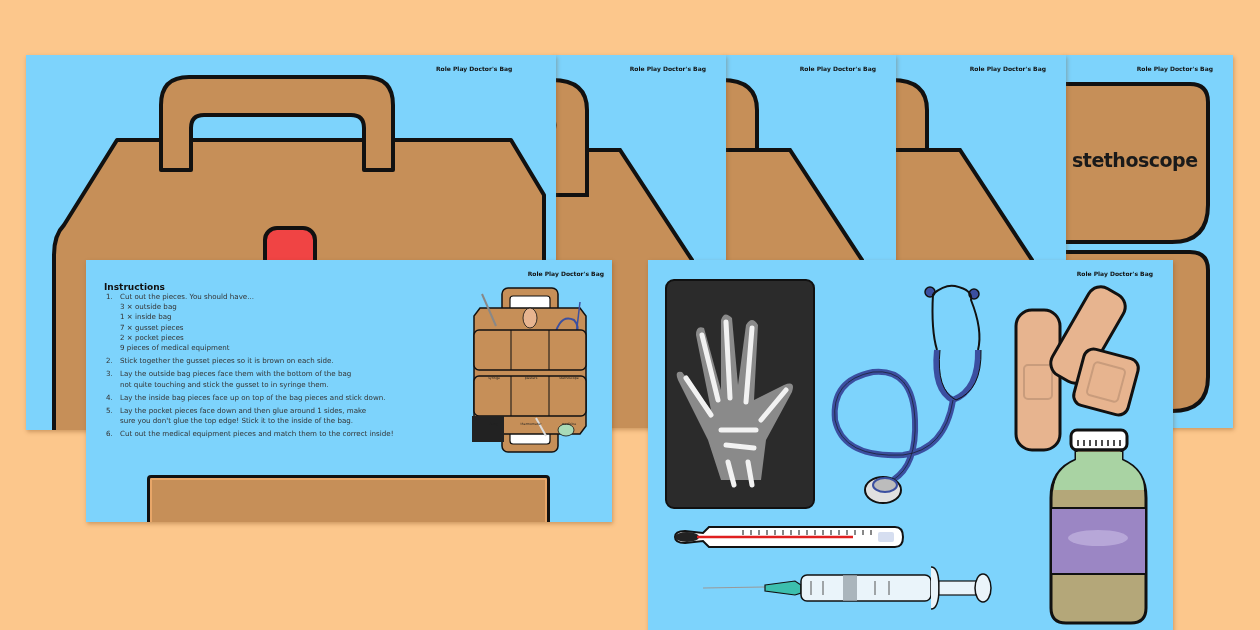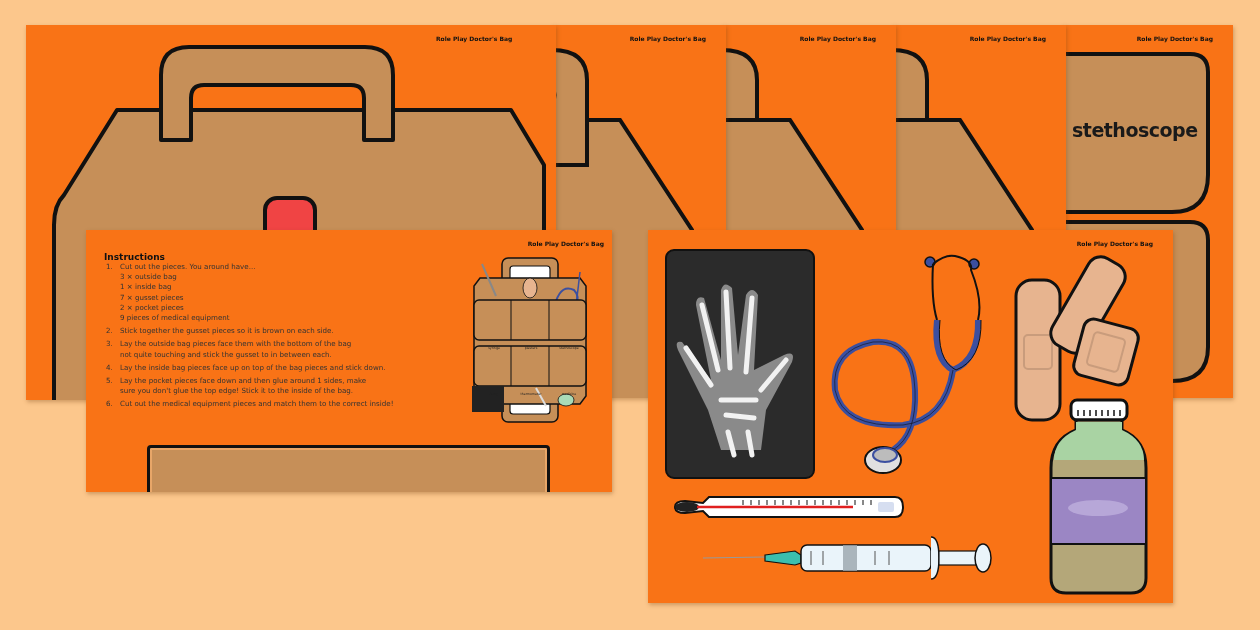--- a/index.html
+++ b/index.html
@@ -1,18 +1,18 @@
 <!DOCTYPE html>
 <html><head>
 <meta charset="utf-8">
 <style>
   * { box-sizing: border-box; margin: 0; padding: 0; }
   html, body { width: 1260px; height: 630px; overflow: hidden; }
   body { background: #fcc78c; position: relative; font-family: "DejaVu Sans", sans-serif; }
-  .page { position: absolute; background: #f97316; box-shadow: 1px 2px 4px rgba(120,70,20,0.35); overflow: hidden; }
+  .page { position: absolute; background: #7dd3fc; box-shadow: 1px 2px 4px rgba(120,70,20,0.35); overflow: hidden; margin-top: 30px; }
   .page-title { position: absolute; font-size: 6px; font-weight: bold; color: #111; white-space: nowrap; }
   svg { position: absolute; overflow: visible; }
   .instr { position: absolute; left: 18px; top: 22px; font-size: 7.1px; line-height: 10.2px; color: #333; }
   .instr h3 { font-size: 9px; font-weight: bold; color: #111; line-height: 10px; }
   .instr ol { list-style: none; }
   .instr li { position: relative; padding-left: 16px; margin-bottom: 3px; }
   .instr li .num { position: absolute; left: 2px; top: 0; }
   .instr .sub { display: block; padding-left: 0; }
   .gusset { position: absolute; left: 61px; width: 403px; height: 68px; background: #c68f58; border: 3px solid #111; border-radius: 4px; box-shadow: inset 0 0 0 2px #e8a668; }
   .stetho-label { position: absolute; font-size: 19px; font-weight: bold; color: #1a1a1a; font-family: "DejaVu Sans", sans-serif; letter-spacing: -0.5px; }
@@ -65,35 +65,35 @@
   </svg>
 </div>
 
 <div class="page" style="left:86px; top:230px; width:526px; height:262px;">
   <div class="page-title" style="right:8px; top:10px;">Role Play Doctor's Bag</div>
   <div class="instr">
     <h3>Instructions</h3>
     <ol>
       <li>
         <span class="num">1.</span>
-        <span>Cut out the pieces. You around have...</span>
+        <span>Cut out the pieces. You should have...</span>
         <span class="sub">3 × outside bag</span>
         <span class="sub">1 × inside bag</span>
         <span class="sub">7 × gusset pieces</span>
         <span class="sub">2 × pocket pieces</span>
         <span class="sub">9 pieces of medical equipment</span>
       </li>
       <li>
         <span class="num">2.</span>
         <span>Stick together the gusset pieces so it is brown on each side.</span>
       </li>
       <li>
         <span class="num">3.</span>
         <span>Lay the outside bag pieces face them with the bottom of the bag</span><br>
-        <span>not quite touching and stick the gusset to in between each.</span>
+        <span>not quite touching and stick the gusset to in syringe them.</span>
       </li>
       <li>
         <span class="num">4.</span>
         <span>Lay the inside bag pieces face up on top of the bag pieces and stick down.</span>
       </li>
       <li>
         <span class="num">5.</span>
         <span>Lay the pocket pieces face down and then glue around 1 sides, make</span><br>
         <span>sure you don't glue the top edge! Stick it to the inside of the bag.</span>
       </li>

